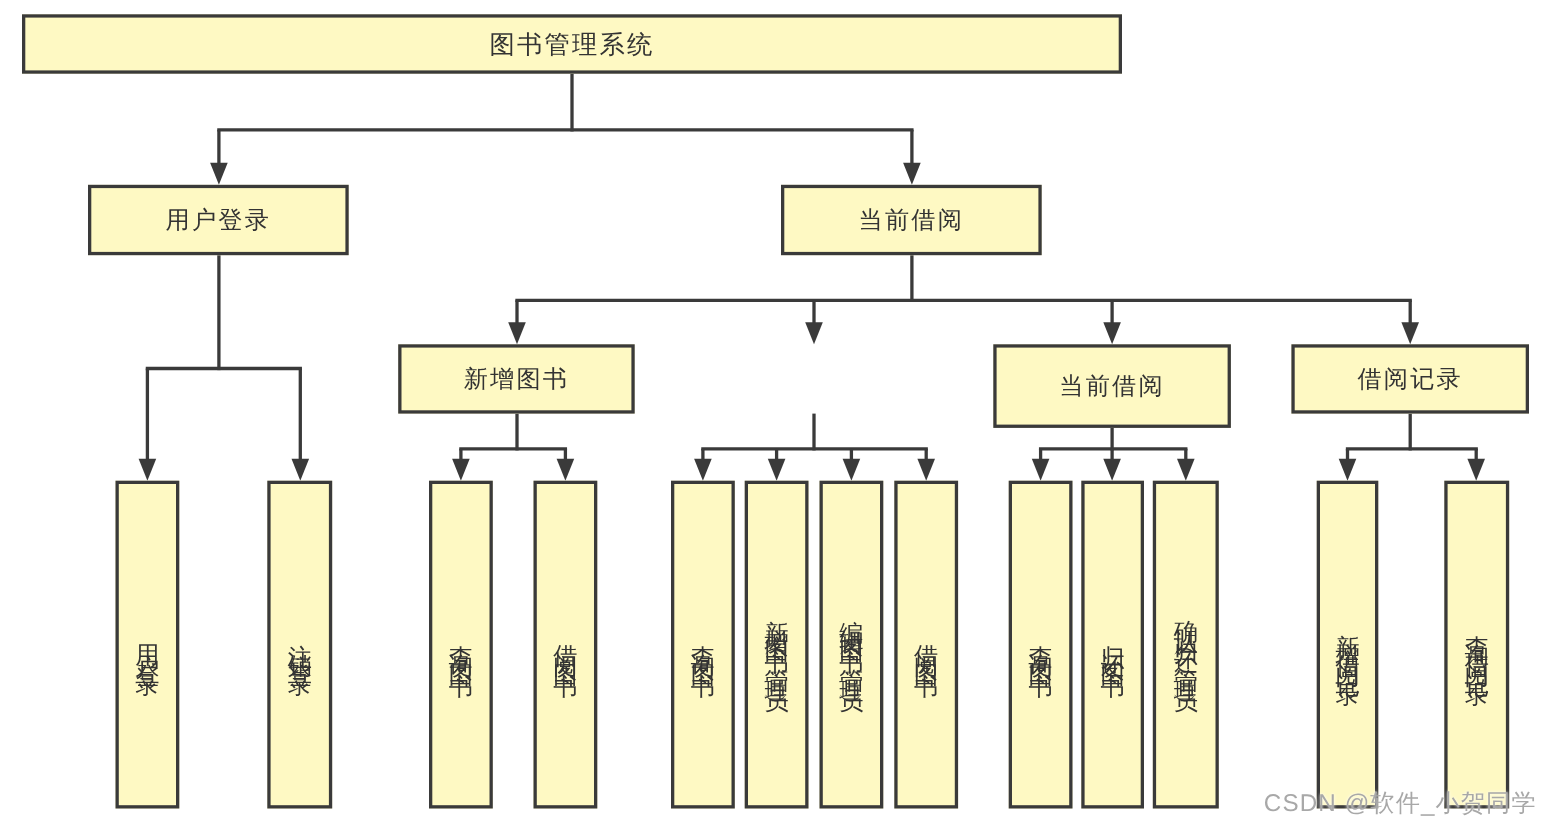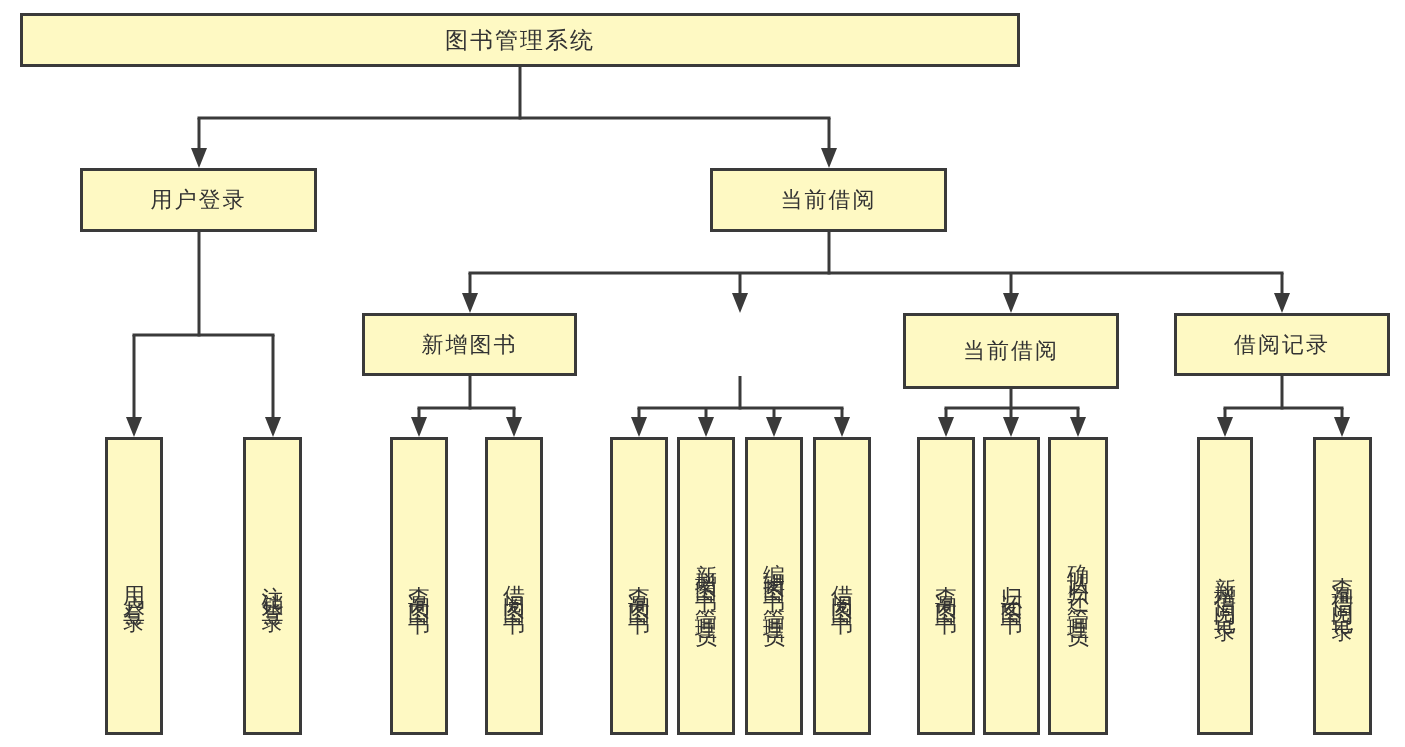--- a/index.html
+++ b/index.html
@@ -160,14 +160,15 @@
   <div class="node leaf" id="l-bb-edit">编辑图书（管理员）</div>
   <div class="node leaf" id="l-bb-borrow">借阅图书</div>
 
   <div class="node leaf" id="l-cb-query">查询图书</div>
   <div class="node leaf" id="l-cb-return">归还图书</div>
   <div class="node leaf" id="l-cb-confirm">确认归还（管理员）</div>
 
   <div class="node leaf" id="l-rec-add">新增借阅记录</div>
   <div class="node leaf" id="l-rec-query">查询借阅记录</div>
 
+  <div class="watermark">CSDN @软件_小贺同学</div>
 
 </div>
 
 </body></html>

